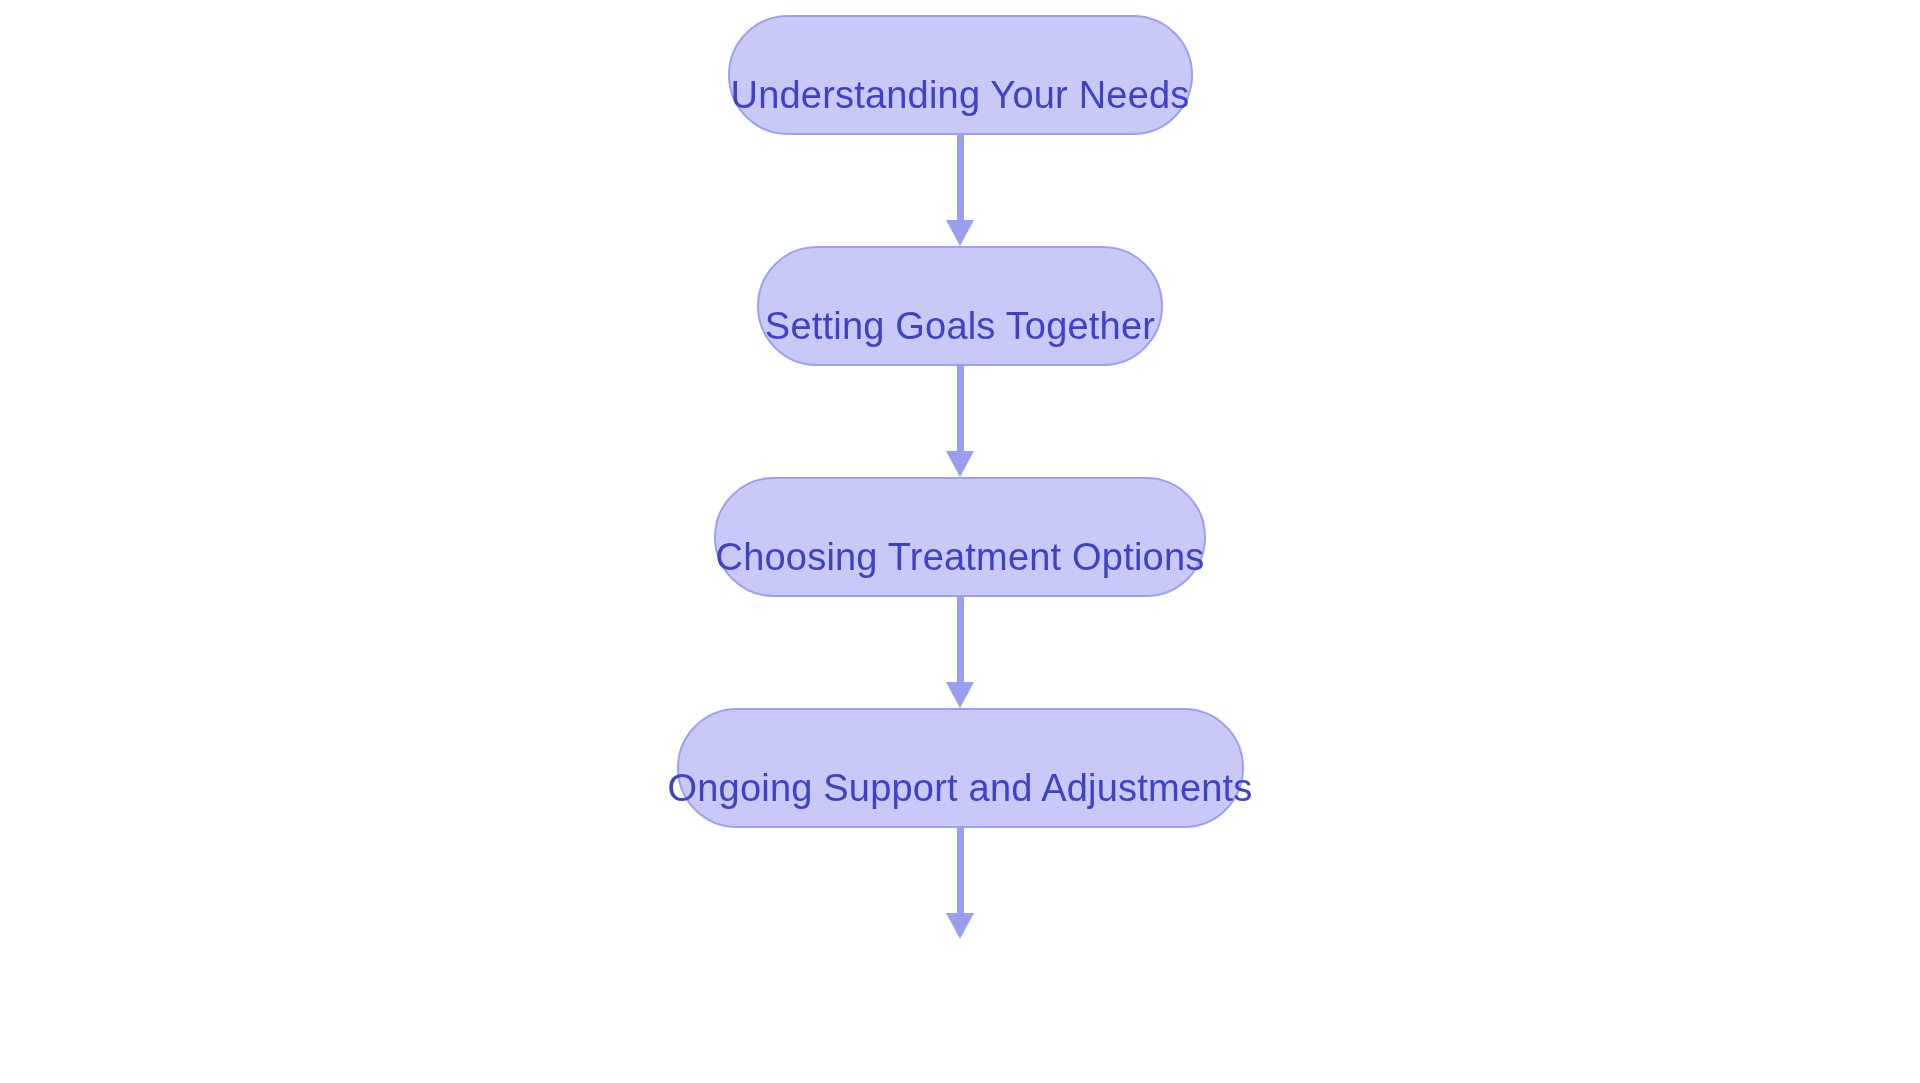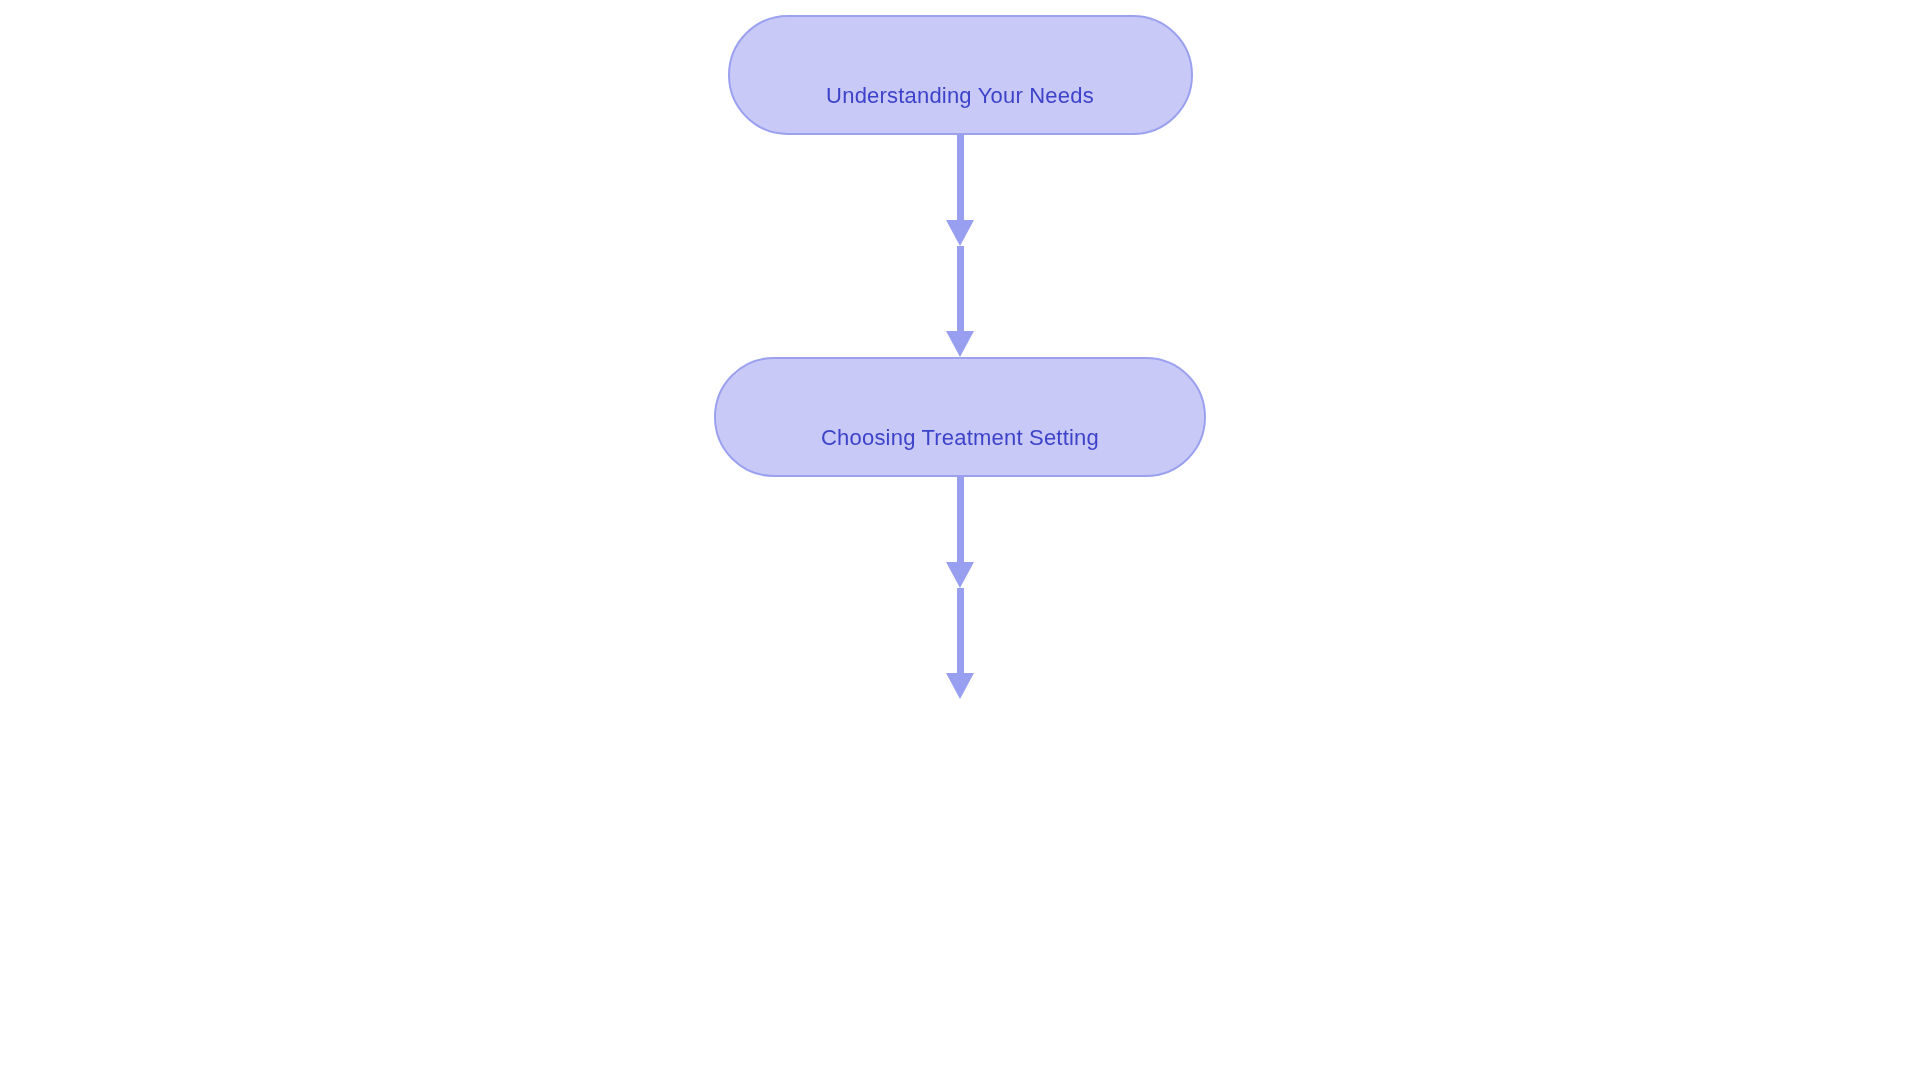--- a/index.html
+++ b/index.html
@@ -37,21 +37,21 @@
     border-radius: 60px;
     background: var(--node-fill);
     border: 2px solid var(--node-border);
     display: flex;
     align-items: center;
     justify-content: center;
     flex: 0 0 auto;
   }
   .node-label {
     color: var(--node-text);
-    font-size: 22px;
+    font-size: 38px;
     font-weight: 400;
     letter-spacing: 0.2px;
     white-space: nowrap;
     text-align: center;
     margin-top: 41px;
   }
   .node.w1 { width: 465px; }
   .node.w2 { width: 406px; }
   .node.w3 { width: 492px; }
   .node.w4 { width: 567px; }
@@ -84,35 +84,41 @@
 
     <div class="node w1">
       <span class="node-label">Understanding Your Needs</span>
     </div>
 
     <div class="arrow">
       <div class="stem"></div>
       <div class="head"></div>
     </div>
 
+    <div class="node w2">
+      <span class="node-label">Setting Goals Together</span>
+    </div>
 
     <div class="arrow">
       <div class="stem"></div>
       <div class="head"></div>
     </div>
 
     <div class="node w3">
-      <span class="node-label">Choosing Treatment Setting</span>
+      <span class="node-label">Choosing Treatment Options</span>
     </div>
 
     <div class="arrow">
       <div class="stem"></div>
       <div class="head"></div>
     </div>
 
+    <div class="node w4">
+      <span class="node-label">Ongoing Support and Adjustments</span>
+    </div>
 
     <div class="arrow">
       <div class="stem"></div>
       <div class="head"></div>
     </div>
 
 
   </div>
 </div>
 

